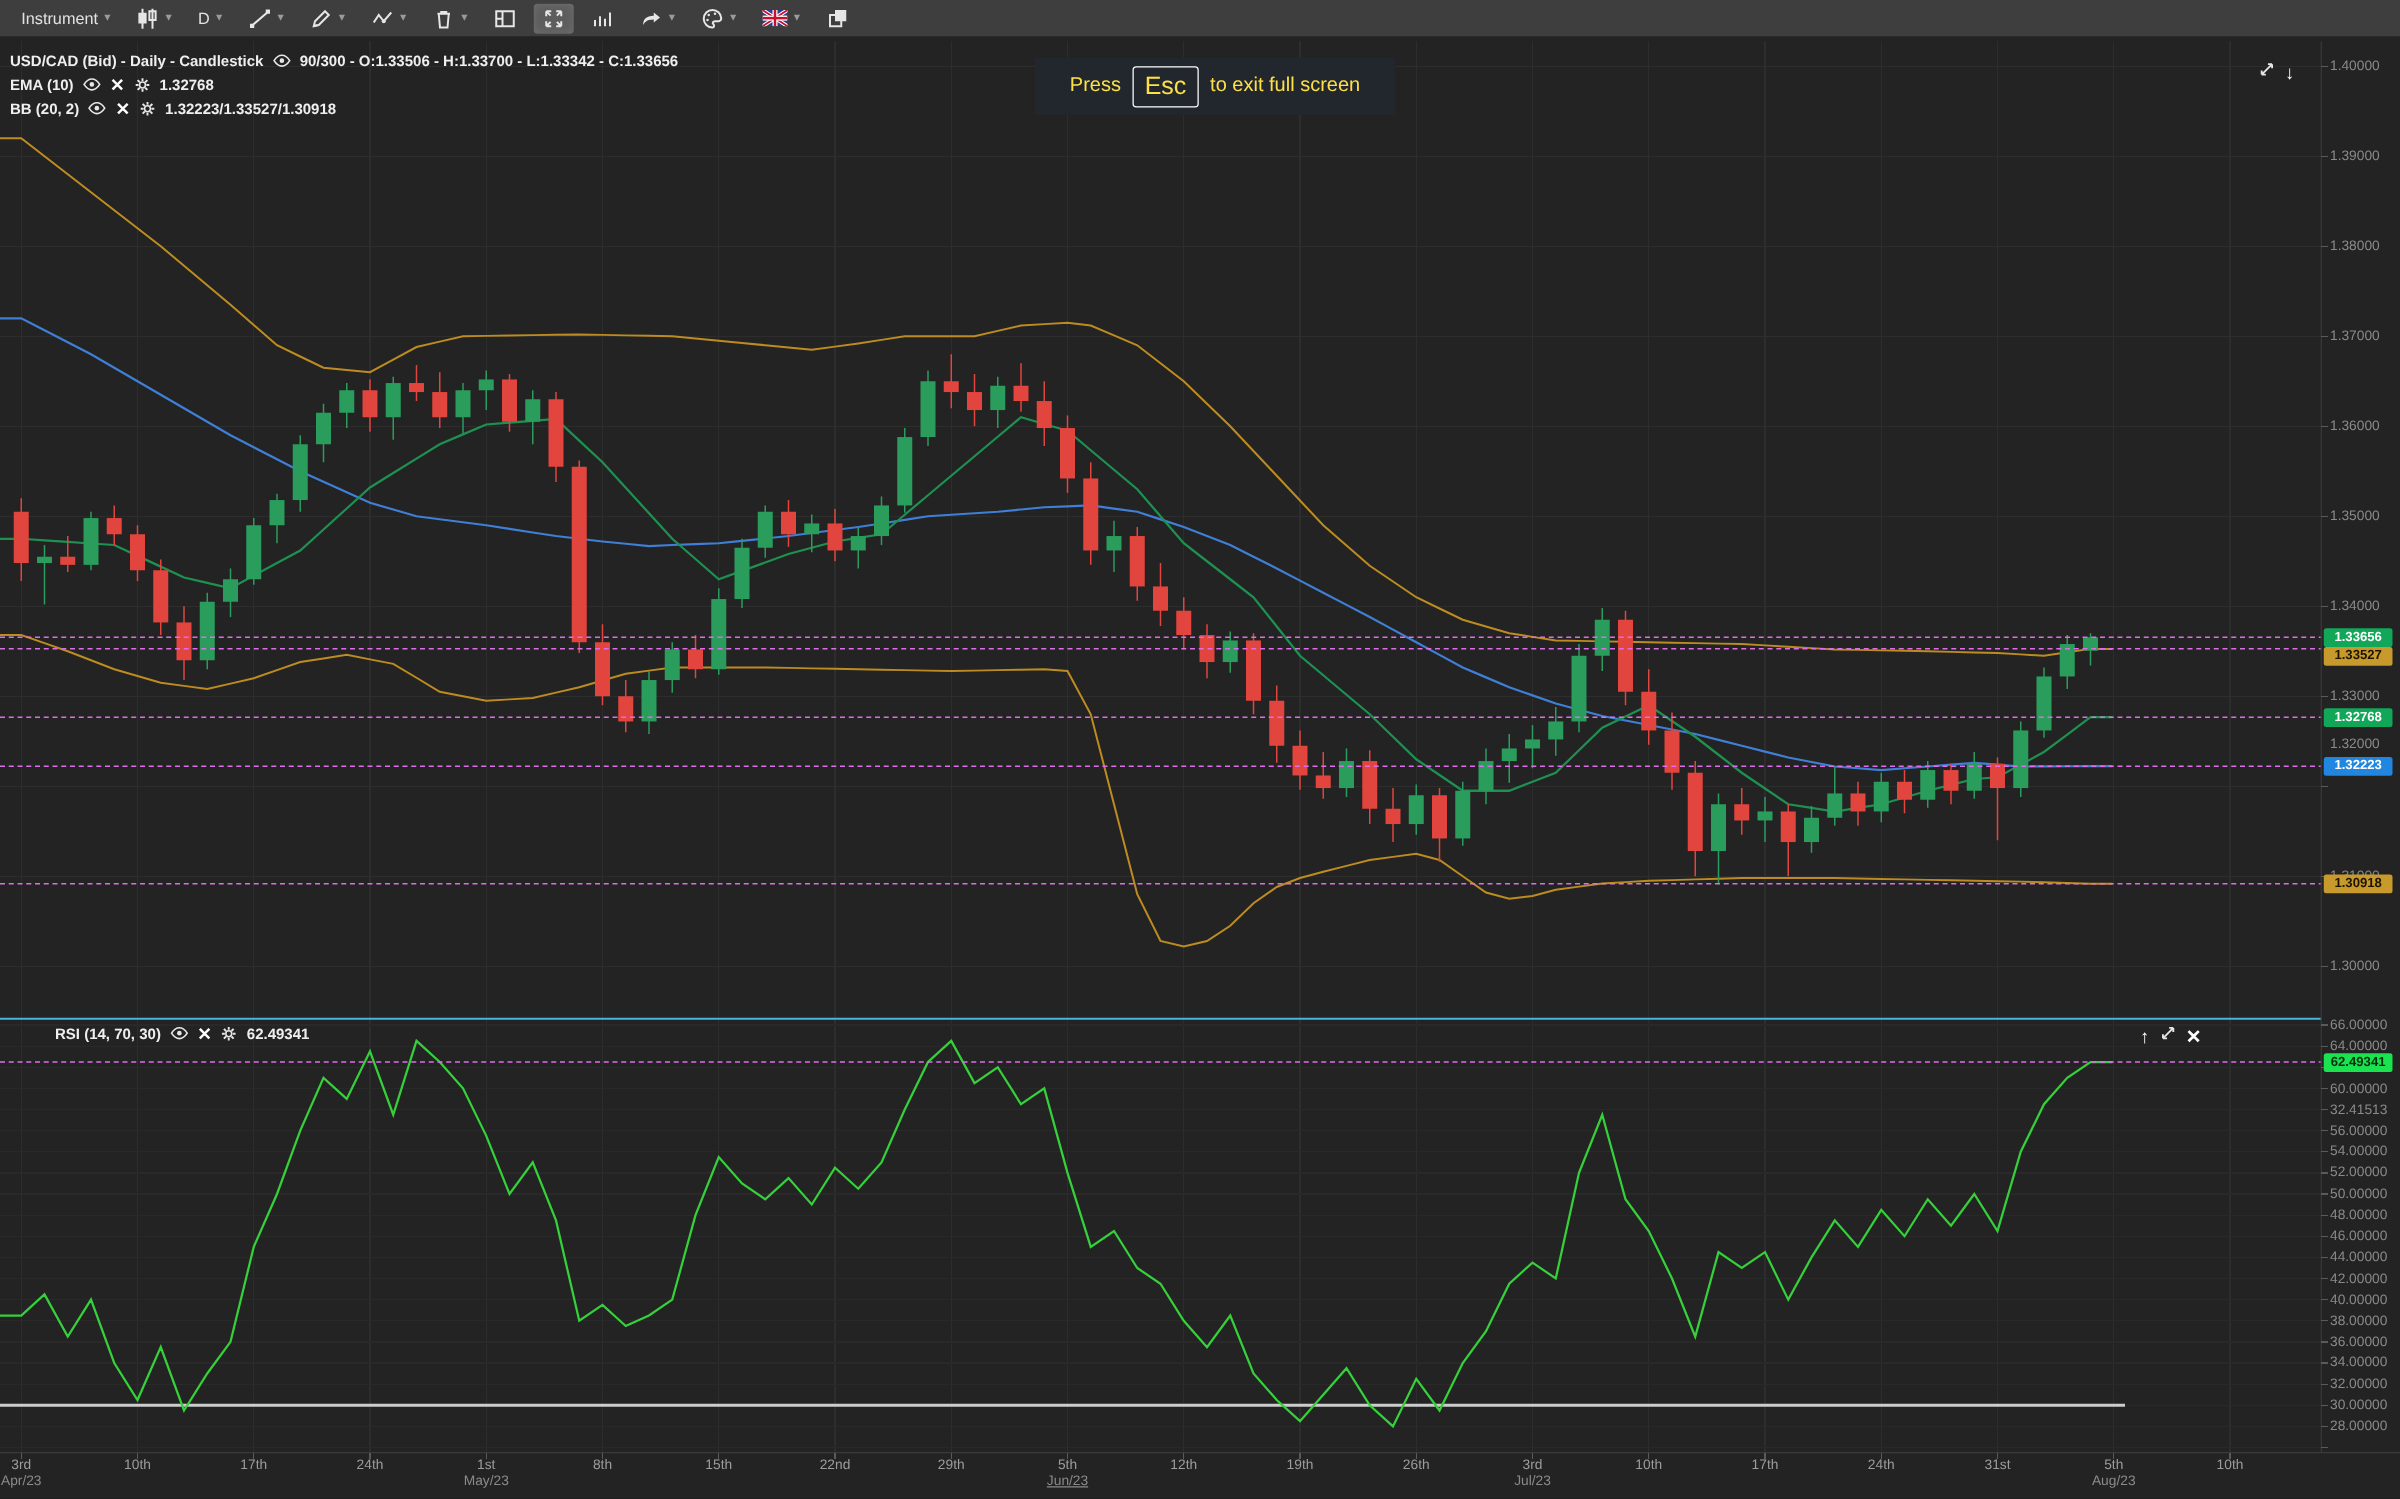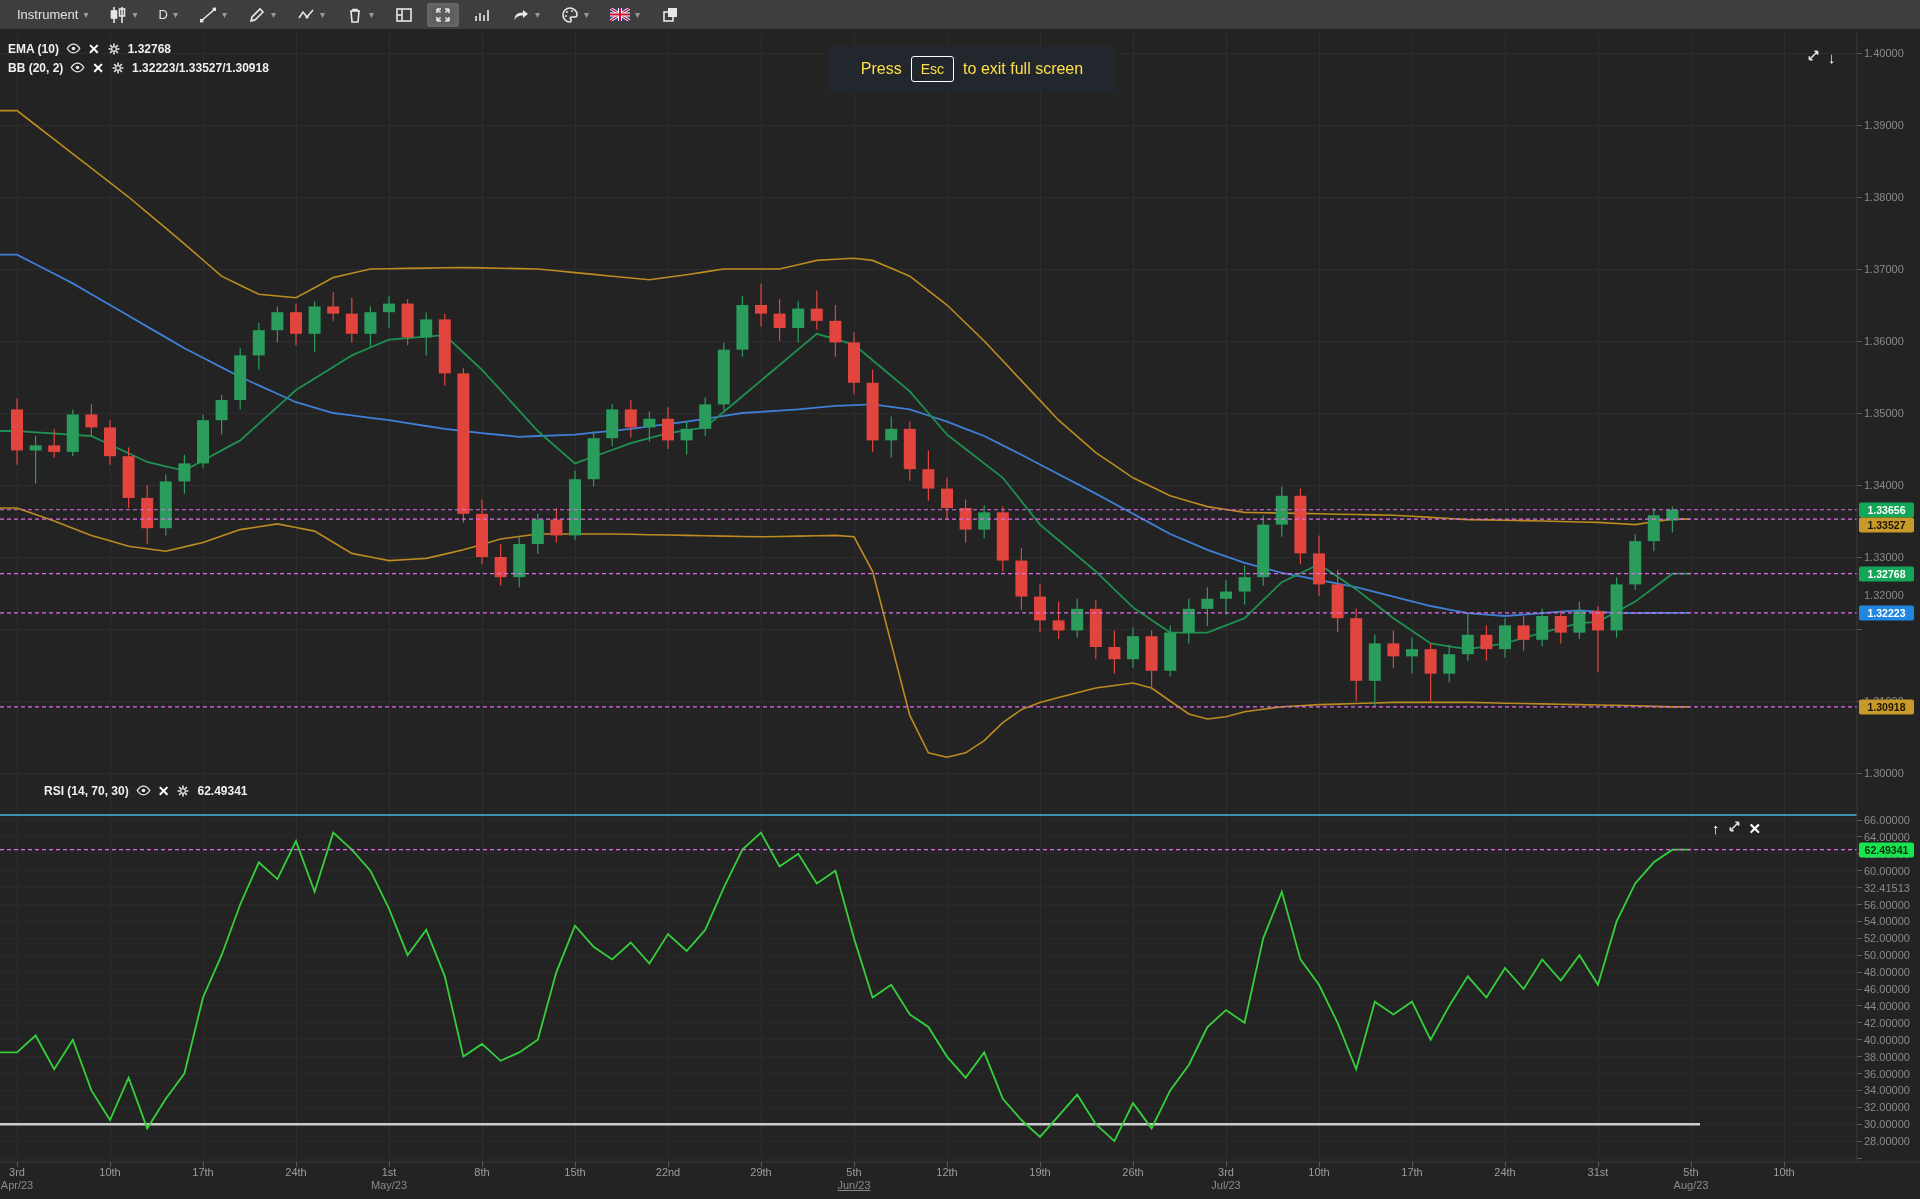--- a/index.html
+++ b/index.html
@@ -14,25 +14,25 @@
   .tb-btn.active{background:#5d5d5d;box-shadow:0 0 8px rgba(255,255,255,.12) inset;}
   .caret{font-size:10px;color:#9a9a9a;line-height:1;}
   
   .chart-region{position:absolute;left:0;top:33px;width:1920px;height:1166px;background:#232323;}
   #chart-svg{position:absolute;left:0;top:0;}
   
   .legend{position:absolute;left:8px;top:6px;z-index:20;}
   .lg-row{display:flex;align-items:center;gap:7px;height:19px;color:#efefef;font-size:12px;font-weight:700;}
   .lg-row svg{display:block;}
   .lg-x{font-size:14px;font-weight:700;color:#fff;line-height:1;}
-  .rsi-legend{position:absolute;left:8px;top:748px;z-index:20;padding-left:36px;}
+  .rsi-legend{position:absolute;left:8px;top:784px;z-index:20;padding-left:36px;}
   
   .toast{position:absolute;left:828px;top:13px;width:288px;height:46px;background:#22262d;
     display:flex;align-items:center;justify-content:center;color:#fde047;font-size:16px;z-index:30;}
-  .keycap{display:inline-block;border:1px solid #fff;border-radius:3px;padding:4px 9px;margin:0 9px;font-size:14px;}
+  .keycap{display:inline-block;border:1px solid #fff;border-radius:3px;padding:4px 9px;margin:0 9px;font-size:20px;}
   
   .pa-label{position:absolute;left:1864px;color:#8a8a8a;font-size:11px;transform:translateY(-50%);white-space:nowrap;}
   .badge{position:absolute;left:1859px;width:55px;height:15px;border-radius:2px;font-size:10.5px;font-weight:700;
     display:flex;align-items:center;justify-content:center;transform:translateY(-50%);z-index:15;}
   .t-label{position:absolute;transform:translateX(-50%);color:#9d9d9d;font-size:11px;text-align:center;white-space:nowrap;}
   .t-month{color:#8a8a8a;}
   .pane-icons{position:absolute;display:flex;gap:7px;align-items:center;z-index:20;color:#fff;}
   .pane-icons .ic{font-size:15px;font-weight:700;line-height:1;cursor:pointer;}
 </style>
 </head>
@@ -472,20 +472,30 @@
           <line x1="1412" x2="1412" y1="1129" y2="1134"></line>
           <line x1="1505" x2="1505" y1="1129" y2="1134"></line>
           <line x1="1598" x2="1598" y1="1129" y2="1134"></line>
           <line x1="1691" x2="1691" y1="1129" y2="1134"></line>
           <line x1="1784" x2="1784" y1="1129" y2="1134"></line>
         </g>
       </svg>
 
     <div class="legend">
       <div class="lg-row">
+        <span>USD/CAD (Bid) - Daily - Candlestick</span>
+        <span class="ico">
+            <svg width="15" height="15" viewBox="0 0 18 18" fill="none" stroke="#e6e6e6" stroke-width="1.6">
+              <path d="M1.5 9 C4 5 7 3.8 9 3.8 C11 3.8 14 5 16.5 9 C14 13 11 14.2 9 14.2 C7 14.2 4 13 1.5 9 Z"></path>
+              <circle cx="9" cy="9" r="2.2" fill="#e6e6e6" stroke="none"></circle>
+            </svg>
+          </span>
+        <span>90/300 - O:1.33506 - H:1.33700 - L:1.33342 - C:1.33656</span>
+      </div>
+      <div class="lg-row">
         <span>EMA (10)</span>
         <span class="ico">
             <svg width="15" height="15" viewBox="0 0 18 18" fill="none" stroke="#e6e6e6" stroke-width="1.6">
               <path d="M1.5 9 C4 5 7 3.8 9 3.8 C11 3.8 14 5 16.5 9 C14 13 11 14.2 9 14.2 C7 14.2 4 13 1.5 9 Z"></path>
               <circle cx="9" cy="9" r="2.2" fill="#e6e6e6" stroke="none"></circle>
             </svg>
           </span>
         <span class="lg-x">✕</span>
         <span class="ico">
             <svg width="14" height="14" viewBox="0 0 18 18" fill="none" stroke="#e6e6e6" stroke-width="1.6">

